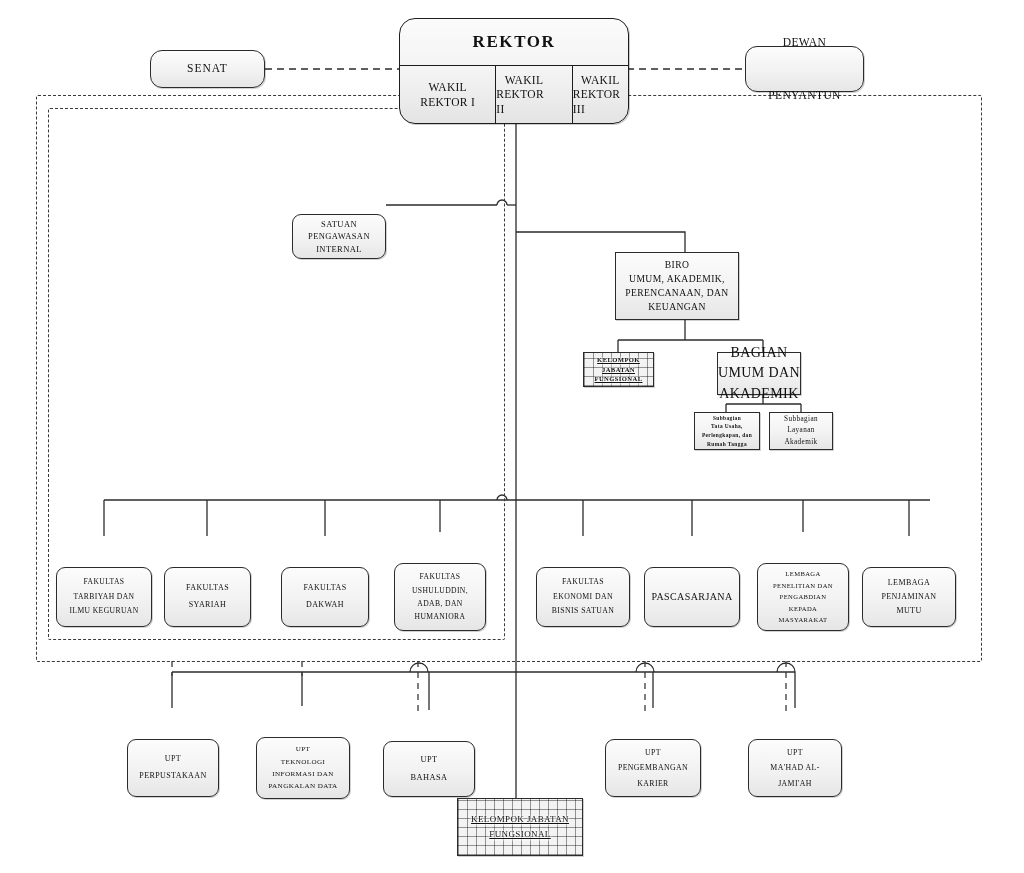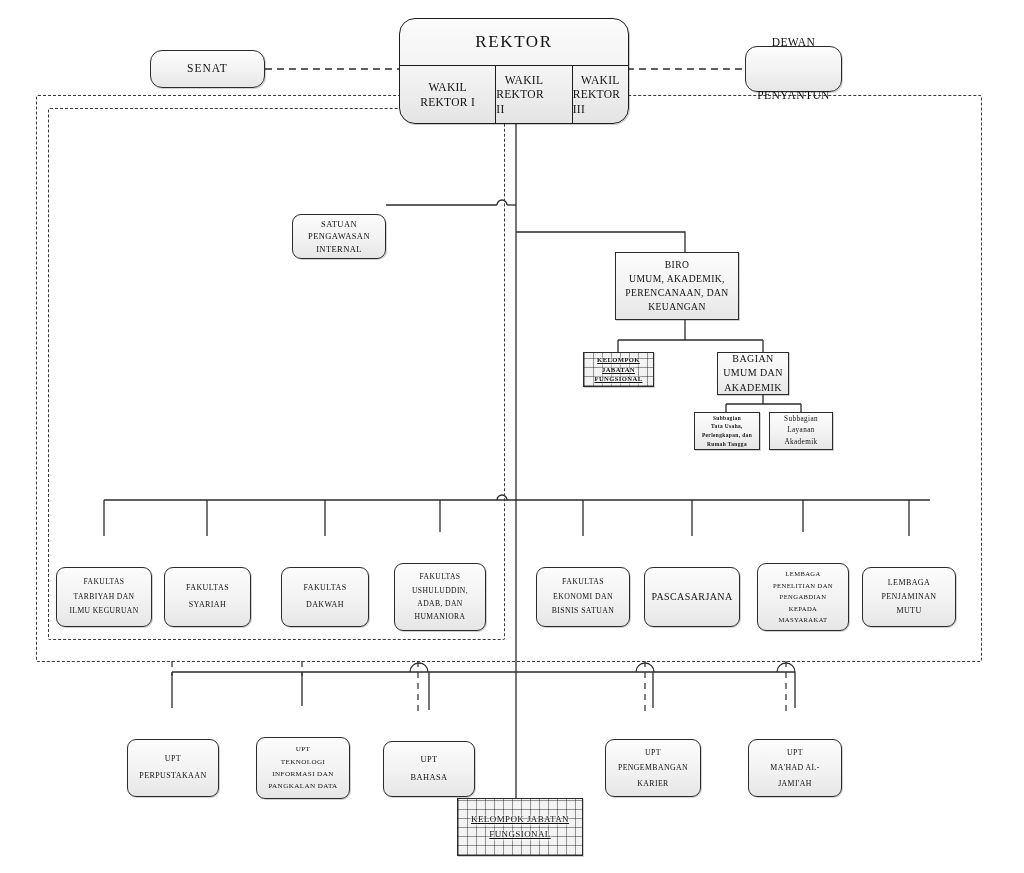--- a/index.html
+++ b/index.html
@@ -33,21 +33,21 @@
   
   #rektor-group{
     position:absolute;left:399px;top:18px;width:228px;height:104px;
     border:1.6px solid #1d1d1d;border-radius:16px;
     background:linear-gradient(180deg,#fbfbfb 0%,#f4f4f4 48%,#e4e4e4 100%);
     box-shadow:1px 1px 0 rgba(0,0,0,.2);
     overflow:hidden;
   }
   #rektor-title{
     height:46px;display:flex;align-items:center;justify-content:center;
-    font-weight:normal;font-size:17px;letter-spacing:1.6px;text-align:right;
+    font-weight:bold;font-size:17px;letter-spacing:1.6px;text-align:right;
   }
   #wakil-row{
     position:absolute;left:0;top:46px;right:0;bottom:0;display:flex;
     border-top:1px solid #1d1d1d;
   }
   #wakil-row .wakil{
     flex:1;display:flex;flex-direction:column;
     align-items:center;justify-content:center;
     font-size:11.5px;letter-spacing:.3px;line-height:1.25;margin-left:20px;
   }
@@ -167,21 +167,21 @@
         <span class="ln">WAKIL</span>
         <span class="ln">REKTOR III</span>
       </div>
     </div>
   </div>
 
   <div class="node rounded" id="senat" style="left:150px;top:50px;width:115px;height:38px;font-size:11.5px;letter-spacing:1px;">
     <span class="ln">SENAT</span>
   </div>
 
-  <div class="node rounded" id="dewan-penyantun" style="left:745px;top:46px;width:97px;height:46px;font-size:11.5px;gap:39px;">
+  <div class="node rounded" id="dewan-penyantun" style="left:745px;top:46px;width:119px;height:46px;font-size:11.5px;gap:39px;">
     <span class="ln">DEWAN</span>
     <span class="ln">PENYANTUN</span>
   </div>
 
   <div class="node rounded-sm" id="spi" style="left:292px;top:183px;width:94px;height:45px;font-size:8.5px;line-height:1.45;">
     <span class="ln">SATUAN</span>
     <span class="ln">PENGAWASAN</span>
     <span class="ln">INTERNAL</span>
   </div>
 
@@ -191,21 +191,21 @@
     <span class="ln">PERENCANAAN, DAN</span>
     <span class="ln">KEUANGAN</span>
   </div>
 
   <div class="node sharp hatched" id="kjf-biro" style="left:583px;top:352px;width:71px;height:35px;font-size:6.6px;font-weight:bold;line-height:1.5;">
     <span class="ln">KELOMPOK</span>
     <span class="ln">JABATAN</span>
     <span class="ln">FUNGSIONAL</span>
   </div>
 
-  <div class="node sharp" id="bagian-umum-akademik" style="left:717px;top:352px;width:72px;height:43px;font-size:10px;line-height:1.45;">
+  <div class="node sharp" id="bagian-umum-akademik" style="left:717px;top:352px;width:84px;height:43px;font-size:14px;line-height:1.45;">
     <span class="ln">BAGIAN</span>
     <span class="ln">UMUM DAN</span>
     <span class="ln">AKADEMIK</span>
   </div>
 
   <div class="node sharp" id="subbagian-1" style="left:694px;top:412px;width:66px;height:38px;font-size:5.4px;font-weight:bold;line-height:1.6;">
     <span class="ln">Subbagian</span>
     <span class="ln">Tata Usaha,</span>
     <span class="ln">Perlengkapan, dan</span>
     <span class="ln">Rumah Tangga</span>

